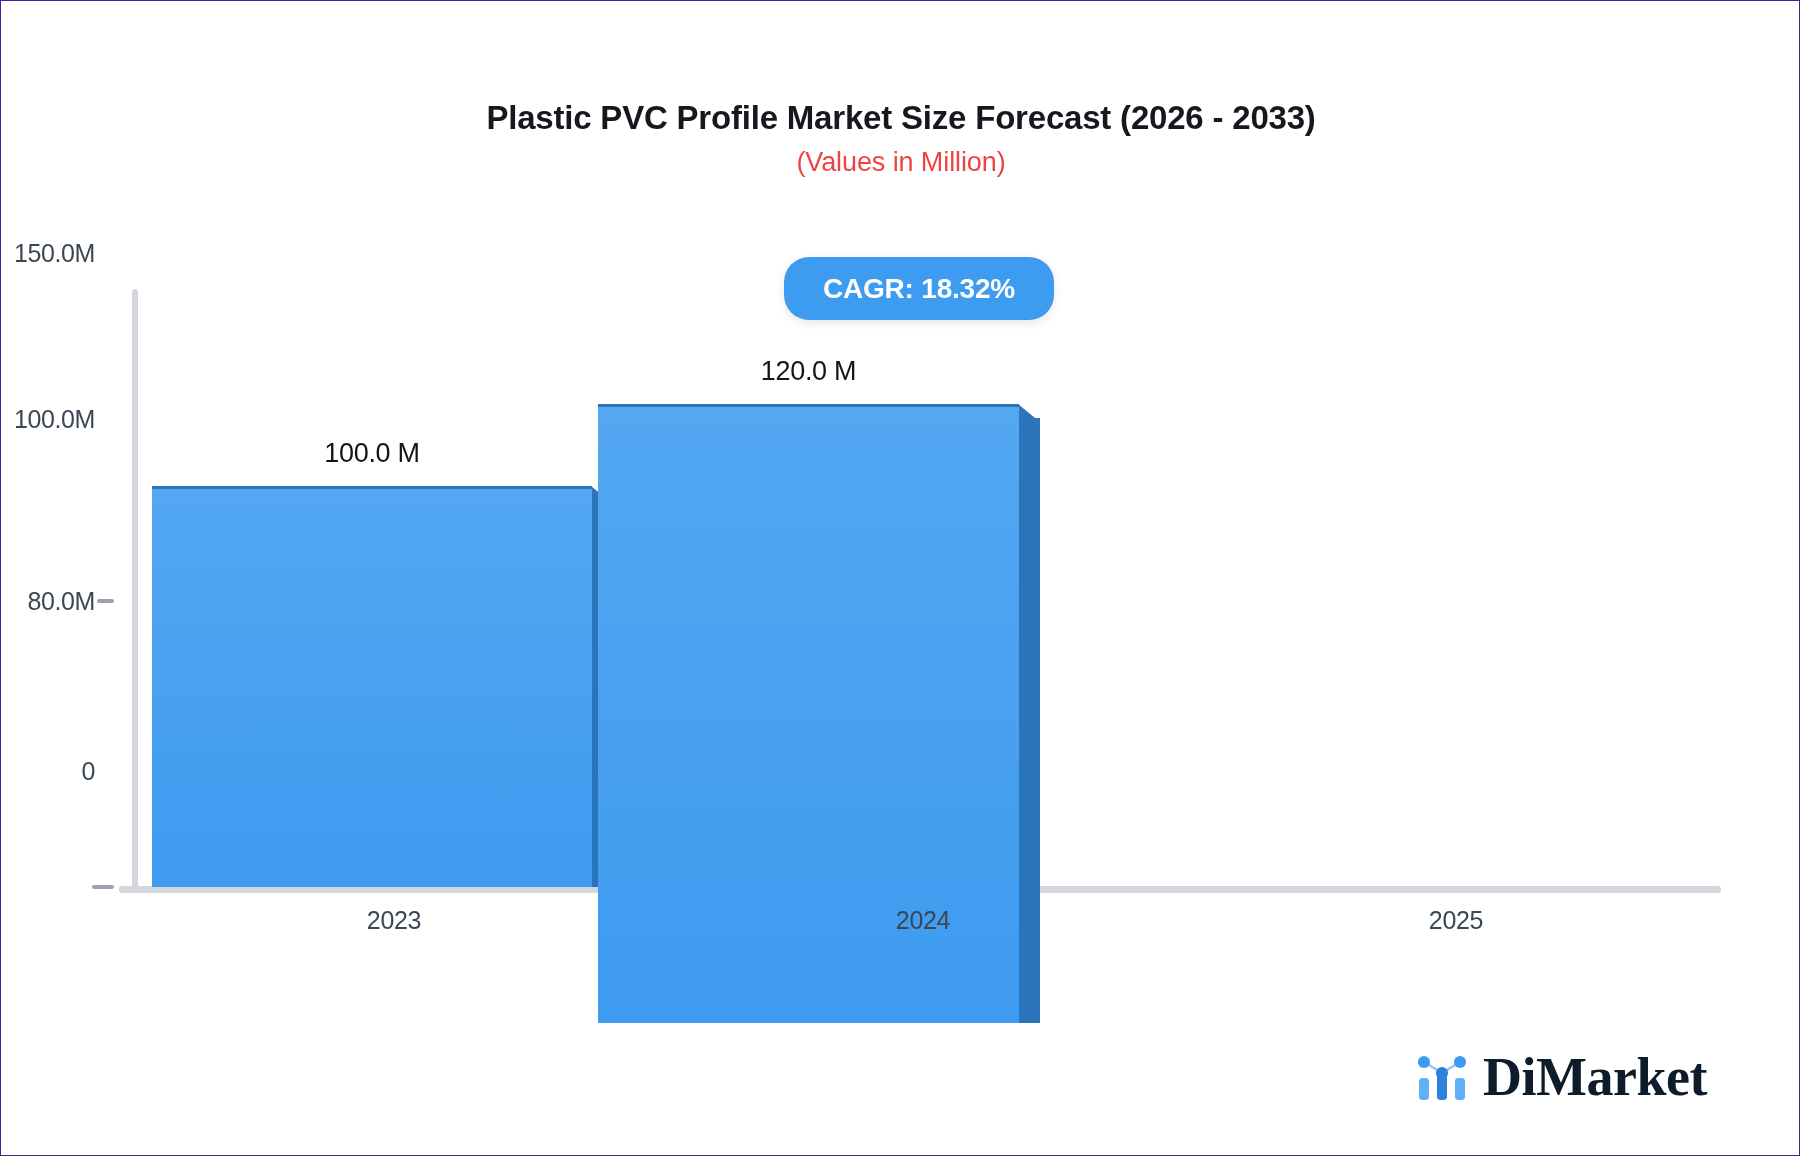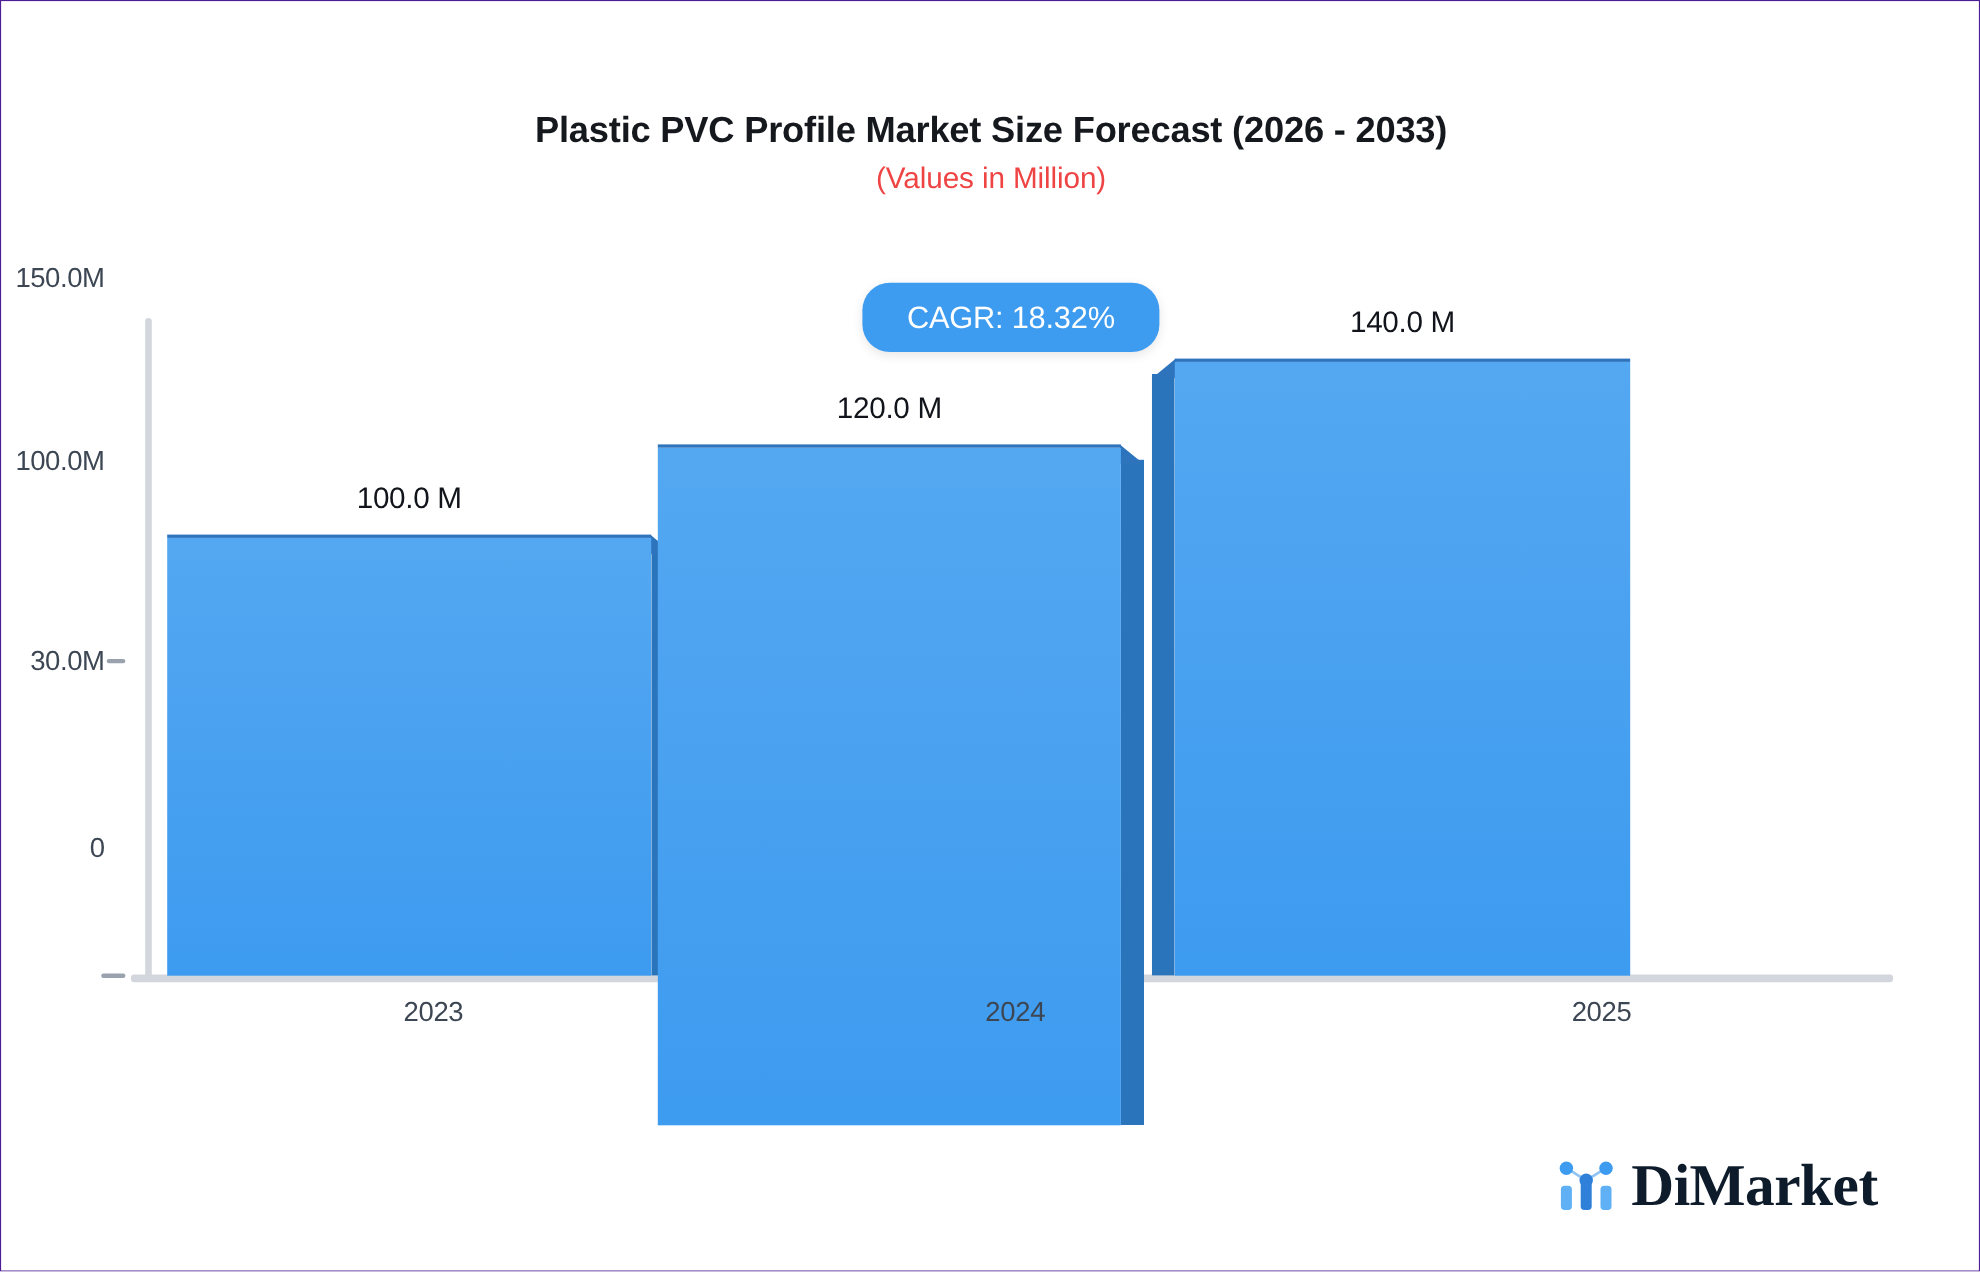--- a/index.html
+++ b/index.html
@@ -51,21 +51,21 @@
   #cagr-badge {
     position: absolute;
     left: 783px;
     top: 256px;
     width: 270px;
     height: 63px;
     border-radius: 25px;
     background: #3d9bf0;
     color: #ffffff;
     font-size: 28px;
-    font-weight: normal;
+    font-weight: bold;
     display: flex;
     align-items: center;
     justify-content: center;
     letter-spacing: -0.2px;
     box-shadow: 0 3px 10px rgba(0,0,0,0.10);
     z-index: 6;
   }
 
   
   #plot {
@@ -219,46 +219,40 @@
 
   <div id="plot">
 
     <div class="y-axis-line"></div>
     <div class="x-axis-line"></div>
 
     <div class="y-tick" style="top:238px;">150.0M</div>
 
     <div class="y-tick" style="top:404px;">100.0M</div>
 
-    <div class="y-tick" style="top:586px;">30.0M</div>
+    <div class="y-tick" style="top:586px;">80.0M</div>
     <div class="y-tick-mark" style="left:96px; top:598px;"></div>
 
     <div class="y-tick" style="top:756px;">0</div>
     <div class="y-tick-mark" style="left:91px; top:884px; width:22px;"></div>
 
     <div class="bar-group" style="left:151px; top:485px; width:404px; height:401px;padding-left:36px;">
       <div class="bar-side bar-side-right"></div>
       <div class="bar-cap-right"></div>
       <div class="bar-face"></div>
       <div class="bar-value">100.0 M</div>
     </div>
 
     <div class="bar-group" style="left:597px; top:403px; width:421px; height:619px;">
       <div class="bar-side bar-side-right"></div>
       <div class="bar-cap-right"></div>
       <div class="bar-face"></div>
       <div class="bar-value">120.0 M</div>
     </div>
 
-    <div class="bar-group" style="left:1067px; top:325px; width:414px; height:561px;">
-      <div class="bar-side bar-side-left"></div>
-      <div class="bar-cap-left"></div>
-      <div class="bar-face"></div>
-      <div class="bar-value">140.0 M</div>
-    </div>
 
     <div class="x-tick" style="left:293px; width:200px;">2023</div>
     <div class="x-tick" style="left:822px; width:200px;">2024</div>
     <div class="x-tick" style="left:1355px; width:200px;">2025</div>
 
   </div>
 
   <div id="logo">
     <svg id="logo-mark" viewBox="0 0 54 52" aria-hidden="true">
 

